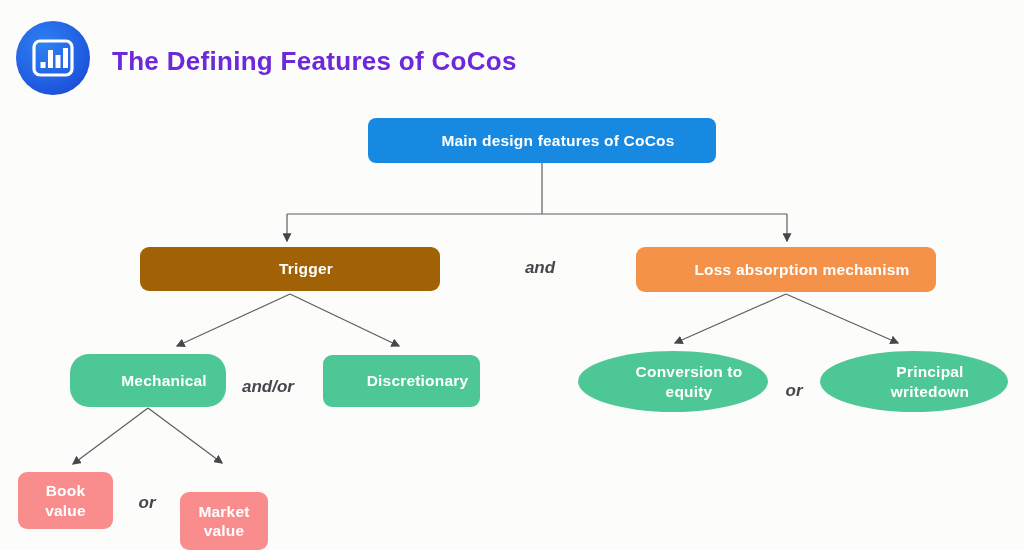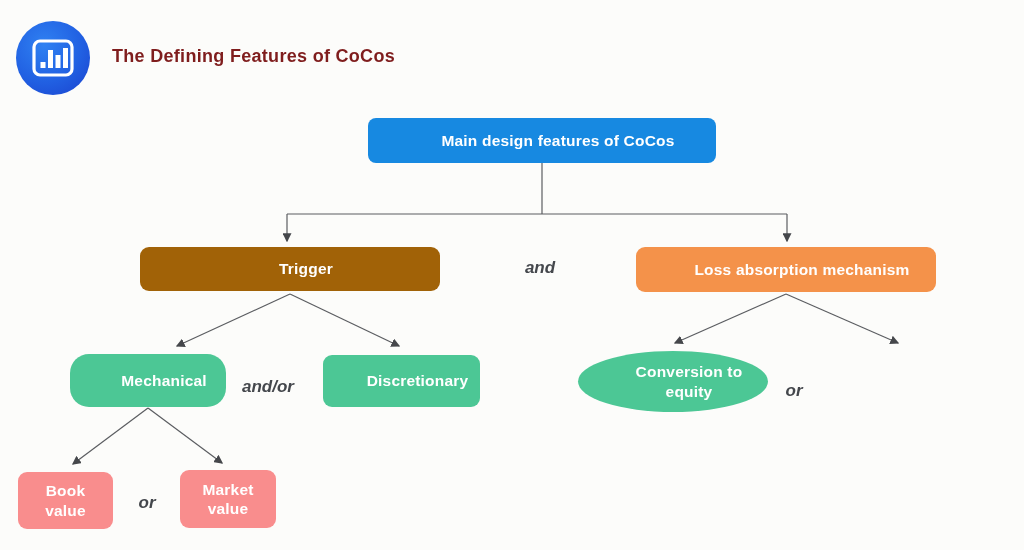--- a/index.html
+++ b/index.html
@@ -21,24 +21,24 @@
     position: absolute;
     left: 16px; top: 21px;
     width: 74px; height: 74px;
     border-radius: 50%;
     background: radial-gradient(circle at 38% 32%, #2f81f2 0%, #2160e2 55%, #1a41cd 100%);
     display: flex; align-items: center; justify-content: center;
   }
   .page-title {
     position: absolute;
     left: 112px; top: 46px;
-    font-size: 18px;
+    font-size: 26px;
     font-weight: 700;
     letter-spacing: 0.3px;
-    color: #7f1d1d;
+    color: #6d28d9;
   }
 
   
   .connectors {
     position: absolute;
     left: 0; top: 0;
     width: 1024px; height: 550px;
     pointer-events: none;
   }
 
@@ -58,21 +58,21 @@
   }
   .rect { border-radius: 9px; }
   .ellipse { border-radius: 50%; }
 
   .node-root        { left: 368px; top: 118px; width: 348px; height: 45px; background: #1789e1; border-radius: 8px; }
   .node-trigger     { left: 140px; top: 247px; width: 300px; height: 44px; background: #a16207; }
   .node-loss        { left: 636px; top: 247px; width: 300px; height: 45px; background: #f4924a; }
   .node-mechanical  { left: 70px;  top: 354px; width: 156px; height: 53px; background: #4cc795; border-radius: 19px; }
   .node-discretionary { left: 323px; top: 355px; width: 157px; height: 52px; background: #4cc795; }
   .node-book        { left: 18px;  top: 472px; width: 95px;  height: 57px; background: #f98d8d; padding: 0 14px; }
-  .node-market      { left: 180px; top: 470px; width: 96px; height: 58px; background: #f98d8d; padding: 0 14px; }
+  .node-market      { left: 180px; top: 492px; width: 88px; height: 58px; background: #f98d8d; padding: 0 14px; }
   .node-conversion  { left: 578px; top: 351px; width: 190px; height: 61px; background: #4cc795; }
   .node-principal   { left: 820px; top: 351px; width: 188px; height: 61px; background: #4cc795; }
 
   
   .conn-label {
     position: absolute;
     transform: translate(-50%, -50%);
     font-style: italic;
     font-weight: 600;
     font-size: 17px;
@@ -128,19 +128,22 @@
 
   <div class="node node-mechanical rect">Mechanical</div>
   <div class="node node-discretionary rect">Discretionary</div>
 
   <div class="node node-book rect">Book value</div>
   <div class="node node-market rect">Market value</div>
 
   <div class="node node-conversion ellipse">
     <span style="display:inline-block; width:110px;">Conversion to equity</span>
   </div>
+  <div class="node node-principal ellipse">
+    <span style="display:inline-block; width:110px;">Principal writedown</span>
+  </div>
 
   <div class="conn-label lbl-and">and</div>
   <div class="conn-label lbl-andor">and/or</div>
   <div class="conn-label lbl-or-left">or</div>
   <div class="conn-label lbl-or-right">or</div>
 
 </div>
 
 </body></html>

